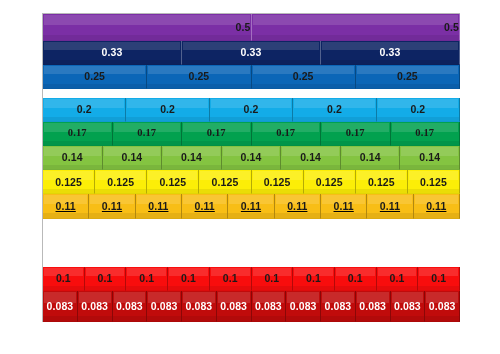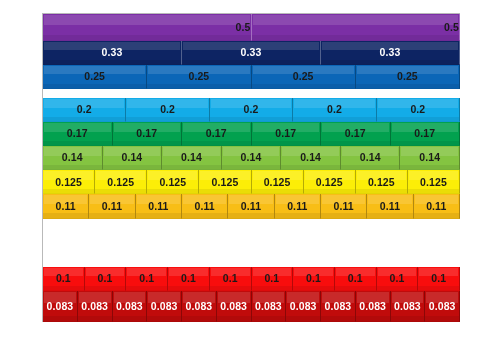--- a/index.html
+++ b/index.html
@@ -132,21 +132,21 @@
       <div class="cell" style="background: rgb(19, 172, 232); color: rgb(26, 26, 26);">
         <span class="lbl">0.2</span>
       </div>
       <div class="cell" style="background: rgb(19, 172, 232); color: rgb(26, 26, 26);">
         <span class="lbl">0.2</span>
       </div>
       <div class="cell" style="background: rgb(19, 172, 232); color: rgb(26, 26, 26);">
         <span class="lbl">0.2</span>
       </div>
     </div>
-    <div class="row r-4 dark-text" style="flex-grow: 1;">
+    <div class="row r-4 dark-text" style="flex-grow: 1; font-family: Liberation Serif, serif;">
       <div class="cell" style="background: rgb(2, 161, 79); color: rgb(26, 26, 26);">
         <span class="lbl">0.17</span>
       </div>
       <div class="cell" style="background: rgb(2, 161, 79); color: rgb(26, 26, 26);">
         <span class="lbl">0.17</span>
       </div>
       <div class="cell" style="background: rgb(2, 161, 79); color: rgb(26, 26, 26);">
         <span class="lbl">0.17</span>
       </div>
       <div class="cell" style="background: rgb(2, 161, 79); color: rgb(26, 26, 26);">
@@ -201,21 +201,21 @@
       <div class="cell" style="background: rgb(252, 238, 7); color: rgb(26, 26, 26);">
         <span class="lbl">0.125</span>
       </div>
       <div class="cell" style="background: rgb(252, 238, 7); color: rgb(26, 26, 26);">
         <span class="lbl">0.125</span>
       </div>
       <div class="cell" style="background: rgb(252, 238, 7); color: rgb(26, 26, 26);">
         <span class="lbl">0.125</span>
       </div>
     </div>
-    <div class="row r-7 dark-text" style="flex-grow: 1;">
+    <div class="row r-7 dark-text" style="flex-grow: 1; text-decoration: underline;">
       <div class="cell" style="background: rgb(248, 190, 22); color: rgb(26, 26, 26);">
         <span class="lbl">0.11</span>
       </div>
       <div class="cell" style="background: rgb(248, 190, 22); color: rgb(26, 26, 26);">
         <span class="lbl">0.11</span>
       </div>
       <div class="cell" style="background: rgb(248, 190, 22); color: rgb(26, 26, 26);">
         <span class="lbl">0.11</span>
       </div>
       <div class="cell" style="background: rgb(248, 190, 22); color: rgb(26, 26, 26);">

